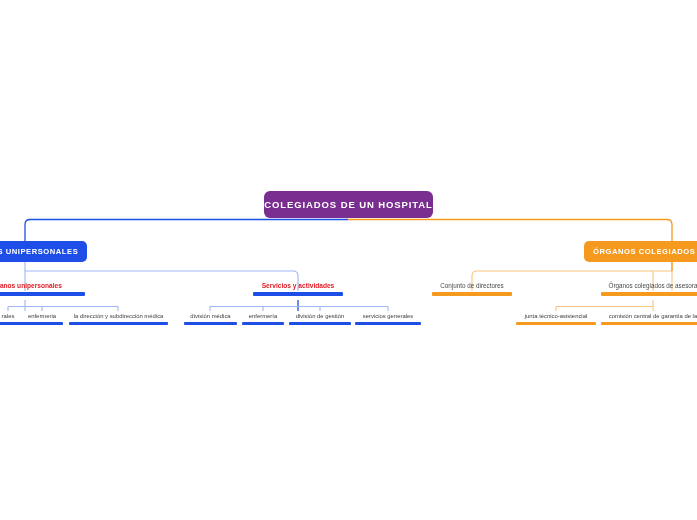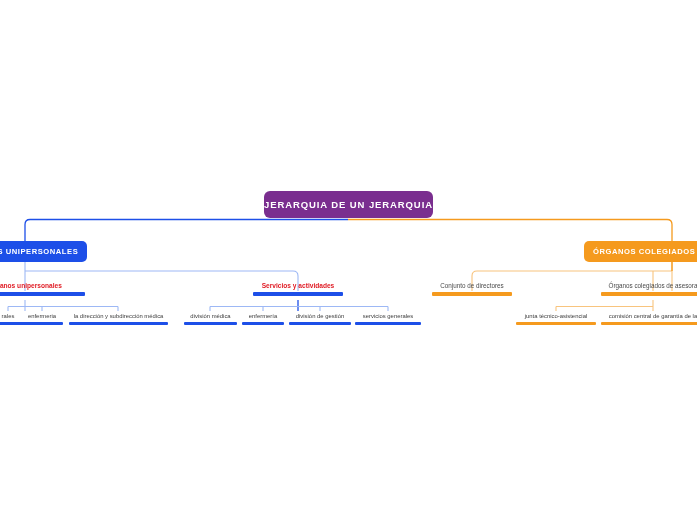--- a/index.html
+++ b/index.html
@@ -153,21 +153,21 @@
     <path d="M 672 262 L 672 291" stroke="#f8c47e" stroke-width="1.1" fill="none"></path>
     <path d="M 672 271 L 477 271 Q 472 271 472 276 L 472 291" stroke="#f8c47e" stroke-width="1.1" fill="none"></path>
     <path d="M 672 262 L 672 271" stroke="#f59a1e" stroke-width="1.3" fill="none"></path>
     <path d="M 653 271 L 653 291" stroke="#f8c47e" stroke-width="1.1" fill="none"></path>
 
     <path d="M 653 300 L 653 311" stroke="#f8c47e" stroke-width="1.1" fill="none"></path>
     <path d="M 556 306.5 L 653 306.5" stroke="#f8c47e" stroke-width="1.1" fill="none"></path>
     <path d="M 556 306.5 L 556 311" stroke="#f8c47e" stroke-width="1.1" fill="none"></path>
   </svg>
 
-  <div class="root-node">JERARQUIA DE UN JERARQUIA</div>
+  <div class="root-node">COLEGIADOS DE UN HOSPITAL</div>
 
   <div class="pill blue" id="branch-left-pill">OS UNIPERSONALES</div>
 
   <div class="sub-node blue" style="left:-35px; top:281px; width:120px;">
     <span class="sub-label">Órganos unipersonales</span>
     <span class="bar"></span>
   </div>
 
   <div class="sub-node blue" style="left:253px; top:281px; width:90px;">
     <span class="sub-label">Servicios y actividades</span>

